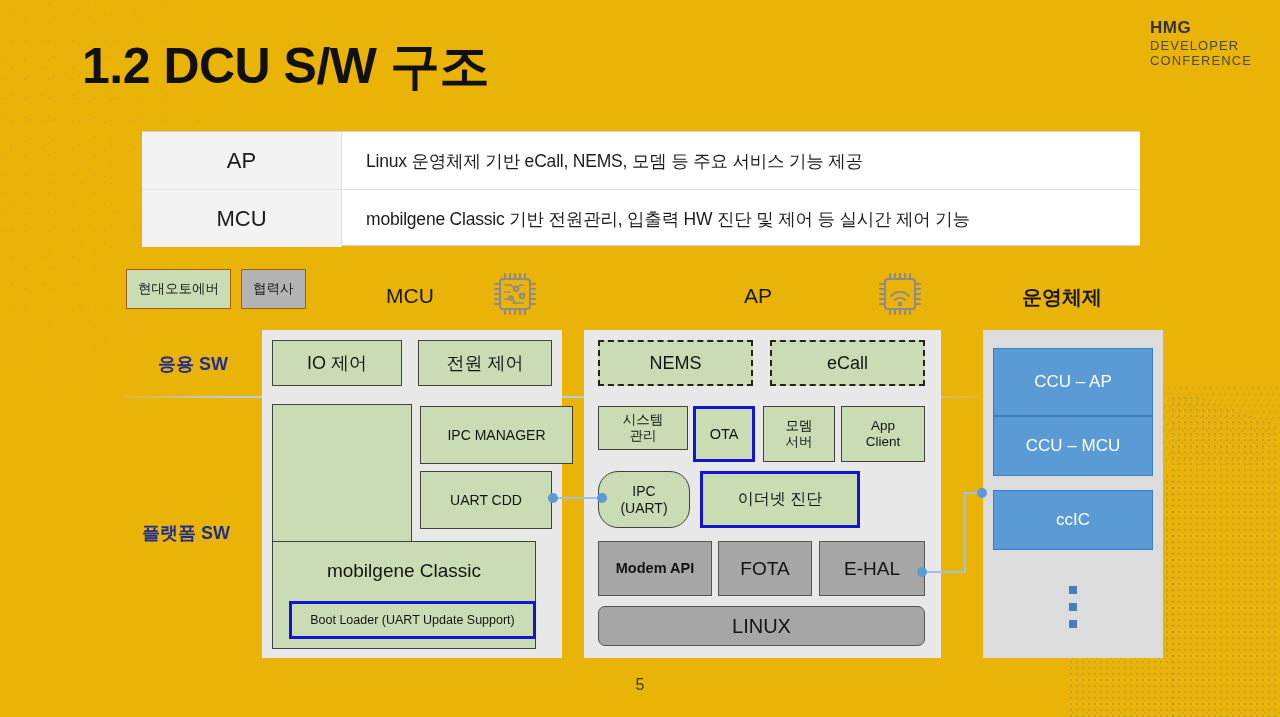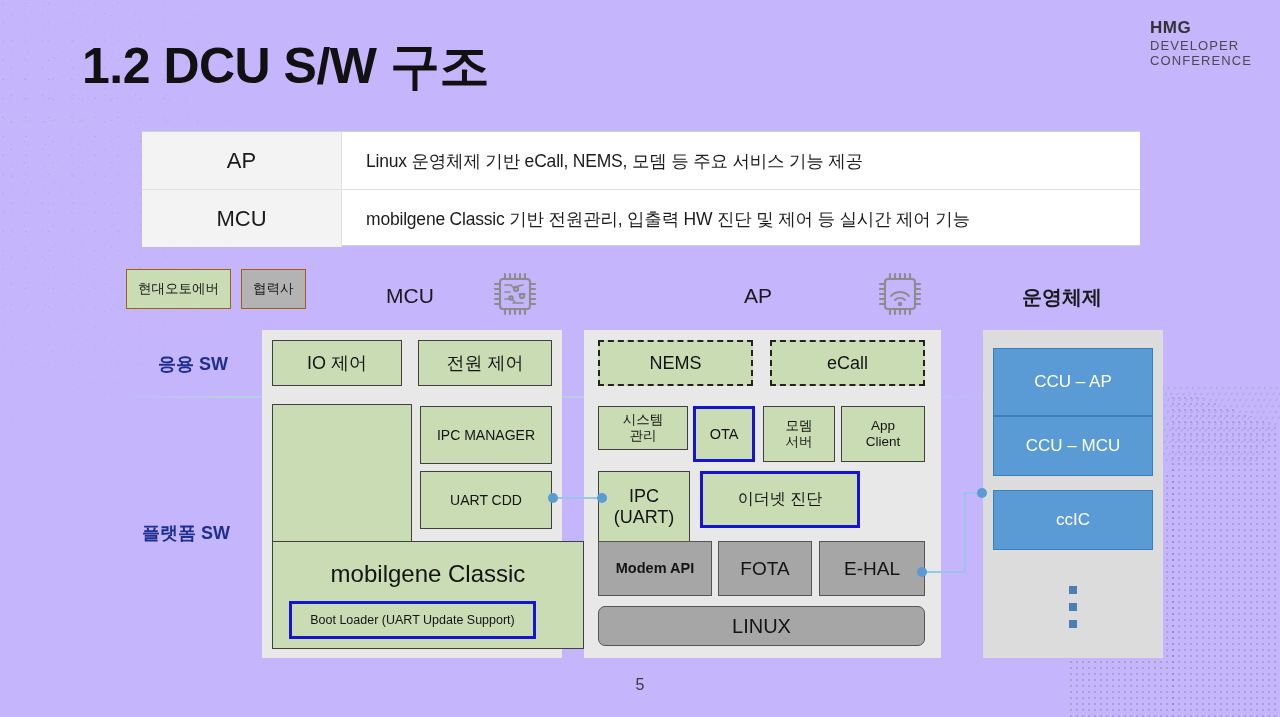--- a/index.html
+++ b/index.html
@@ -5,21 +5,21 @@
   * { box-sizing: border-box; margin: 0; padding: 0; }
   html, body {
     width: 1280px; height: 717px;
     overflow: hidden;
     font-family: "Liberation Sans", "DejaVu Sans", sans-serif;
     background: #ffffff;
   }
   #slide {
     position: relative;
     width: 1280px; height: 717px;
-    background: #c4b5fd;
+    background: #eab308;
   }
 
   
   .bg-speckle {
     position: absolute; left: 0; top: 0; width: 330px; height: 470px;
     background-image:
       radial-gradient(circle at 12% 18%, rgba(150,150,150,.30) 0.8px, transparent 1.1px),
       radial-gradient(circle at 37% 52%, rgba(150,150,150,.26) 0.9px, transparent 1.2px),
       radial-gradient(circle at 63% 28%, rgba(150,150,150,.22) 0.7px, transparent 1.0px),
       radial-gradient(circle at 84% 74%, rgba(150,150,150,.24) 0.8px, transparent 1.1px),
@@ -139,36 +139,36 @@
   .box.green  { background: #c9dcb3; border: 1px solid #404040; }
   .box.gray   { background: #a6a6a6; border: 1px solid #555; }
   .box.dashed { background: #c9dcb3; border: 2px dashed #222; }
   .box.hl     { border: 3px solid #1414d2; }
   .box.blue   { background: #5b9bd5; border: 1px solid #3a7fbd; color: #ffffff; }
 
   
   .b-io      { left: 272px; top: 340px; width: 130px; height: 46px; font-size: 18px; }
   .b-pwr     { left: 418px; top: 340px; width: 134px; height: 46px; font-size: 18px; }
   .b-mcubig  { left: 272px; top: 404px; width: 140px; height: 156px; }
-  .b-ipcmgr  { left: 420px; top: 406px; width: 132px; height: 58px; font-size: 14px; }
+  .b-ipcmgr  { left: 420px; top: 406px; width: 153px; height: 58px; font-size: 14px; }
   .b-uartcdd { left: 420px; top: 471px; width: 132px; height: 58px; font-size: 14px; }
   .b-mobil   {
-    left: 272px; top: 541px; width: 312px; height: 108px;
-    align-items: flex-start; padding-top: 18px; font-size: 24px;
+    left: 272px; top: 541px; width: 264px; height: 108px;
+    align-items: flex-start; padding-top: 18px; font-size: 19px;
   }
   .b-bootldr { left: 289px; top: 601px; width: 247px; height: 38px; font-size: 12.5px; }
 
   
   .b-nems   { left: 598px; top: 340px; width: 155px; height: 46px; font-size: 18px; }
   .b-ecall  { left: 770px; top: 340px; width: 155px; height: 46px; font-size: 18px; }
   .b-sysmgr { left: 598px; top: 406px; width: 90px;  height: 44px; font-size: 13.5px; }
   .b-ota    { left: 693px; top: 406px; width: 62px;  height: 56px; font-size: 14.5px; }
   .b-modsrv { left: 763px; top: 406px; width: 72px;  height: 56px; font-size: 13.5px; }
   .b-appcli { left: 841px; top: 406px; width: 84px;  height: 56px; font-size: 13.5px; }
-  .b-ipcu   { left: 598px; top: 471px; width: 92px;  height: 71px; font-size: 18px; }
+  .b-ipcu   { left: 598px; top: 471px; width: 92px;  height: 57px; font-size: 14px; border-radius: 20px; }
   .b-ether  { left: 700px; top: 471px; width: 160px; height: 57px; font-size: 16px; }
   .b-someip { left: 851px; top: 471px; width: 74px;  height: 57px; font-size: 13.5px; }
   .b-modapi { left: 598px; top: 541px; width: 114px; height: 55px; font-size: 14.5px; font-weight: bold; }
   .b-fota   { left: 718px; top: 541px; width: 94px;  height: 55px; font-size: 19px; }
   .b-ehal   { left: 819px; top: 541px; width: 106px; height: 55px; font-size: 19px; }
   .b-linux  { left: 598px; top: 606px; width: 327px; height: 40px; font-size: 20px; border-radius: 7px; }
 
   
   .b-ccuap  { left: 993px; top: 348px; width: 160px; height: 68px; font-size: 17px; }
   .b-ccumcu { left: 993px; top: 416px; width: 160px; height: 60px; font-size: 17px; }

